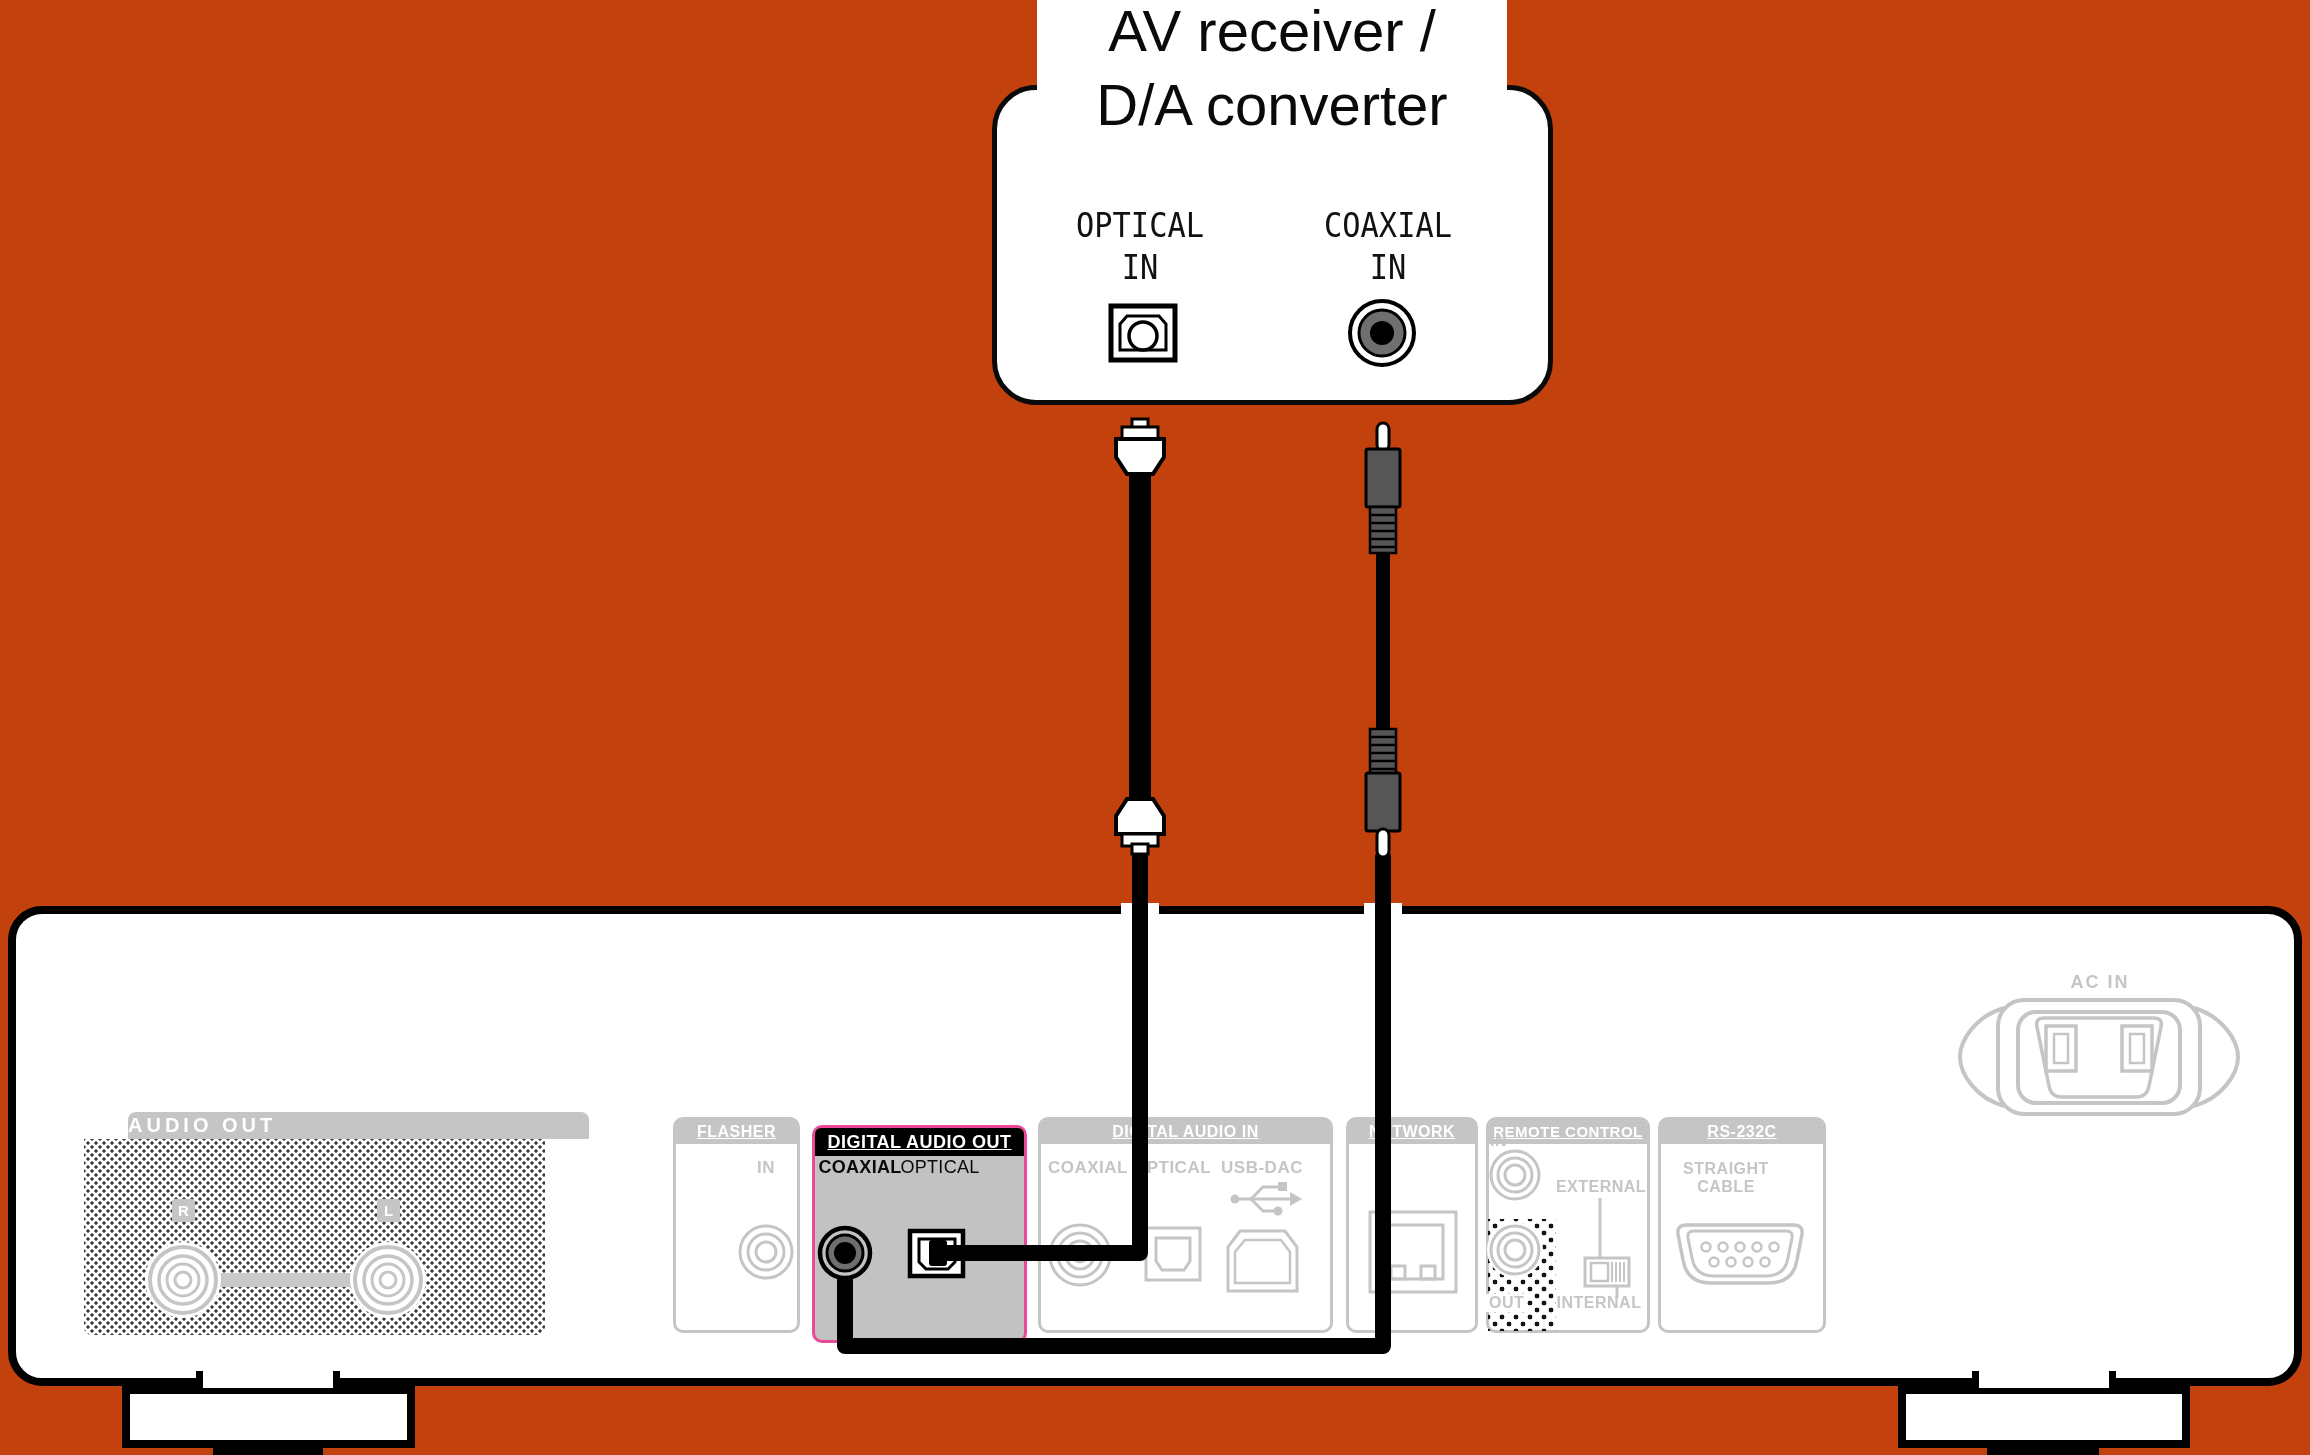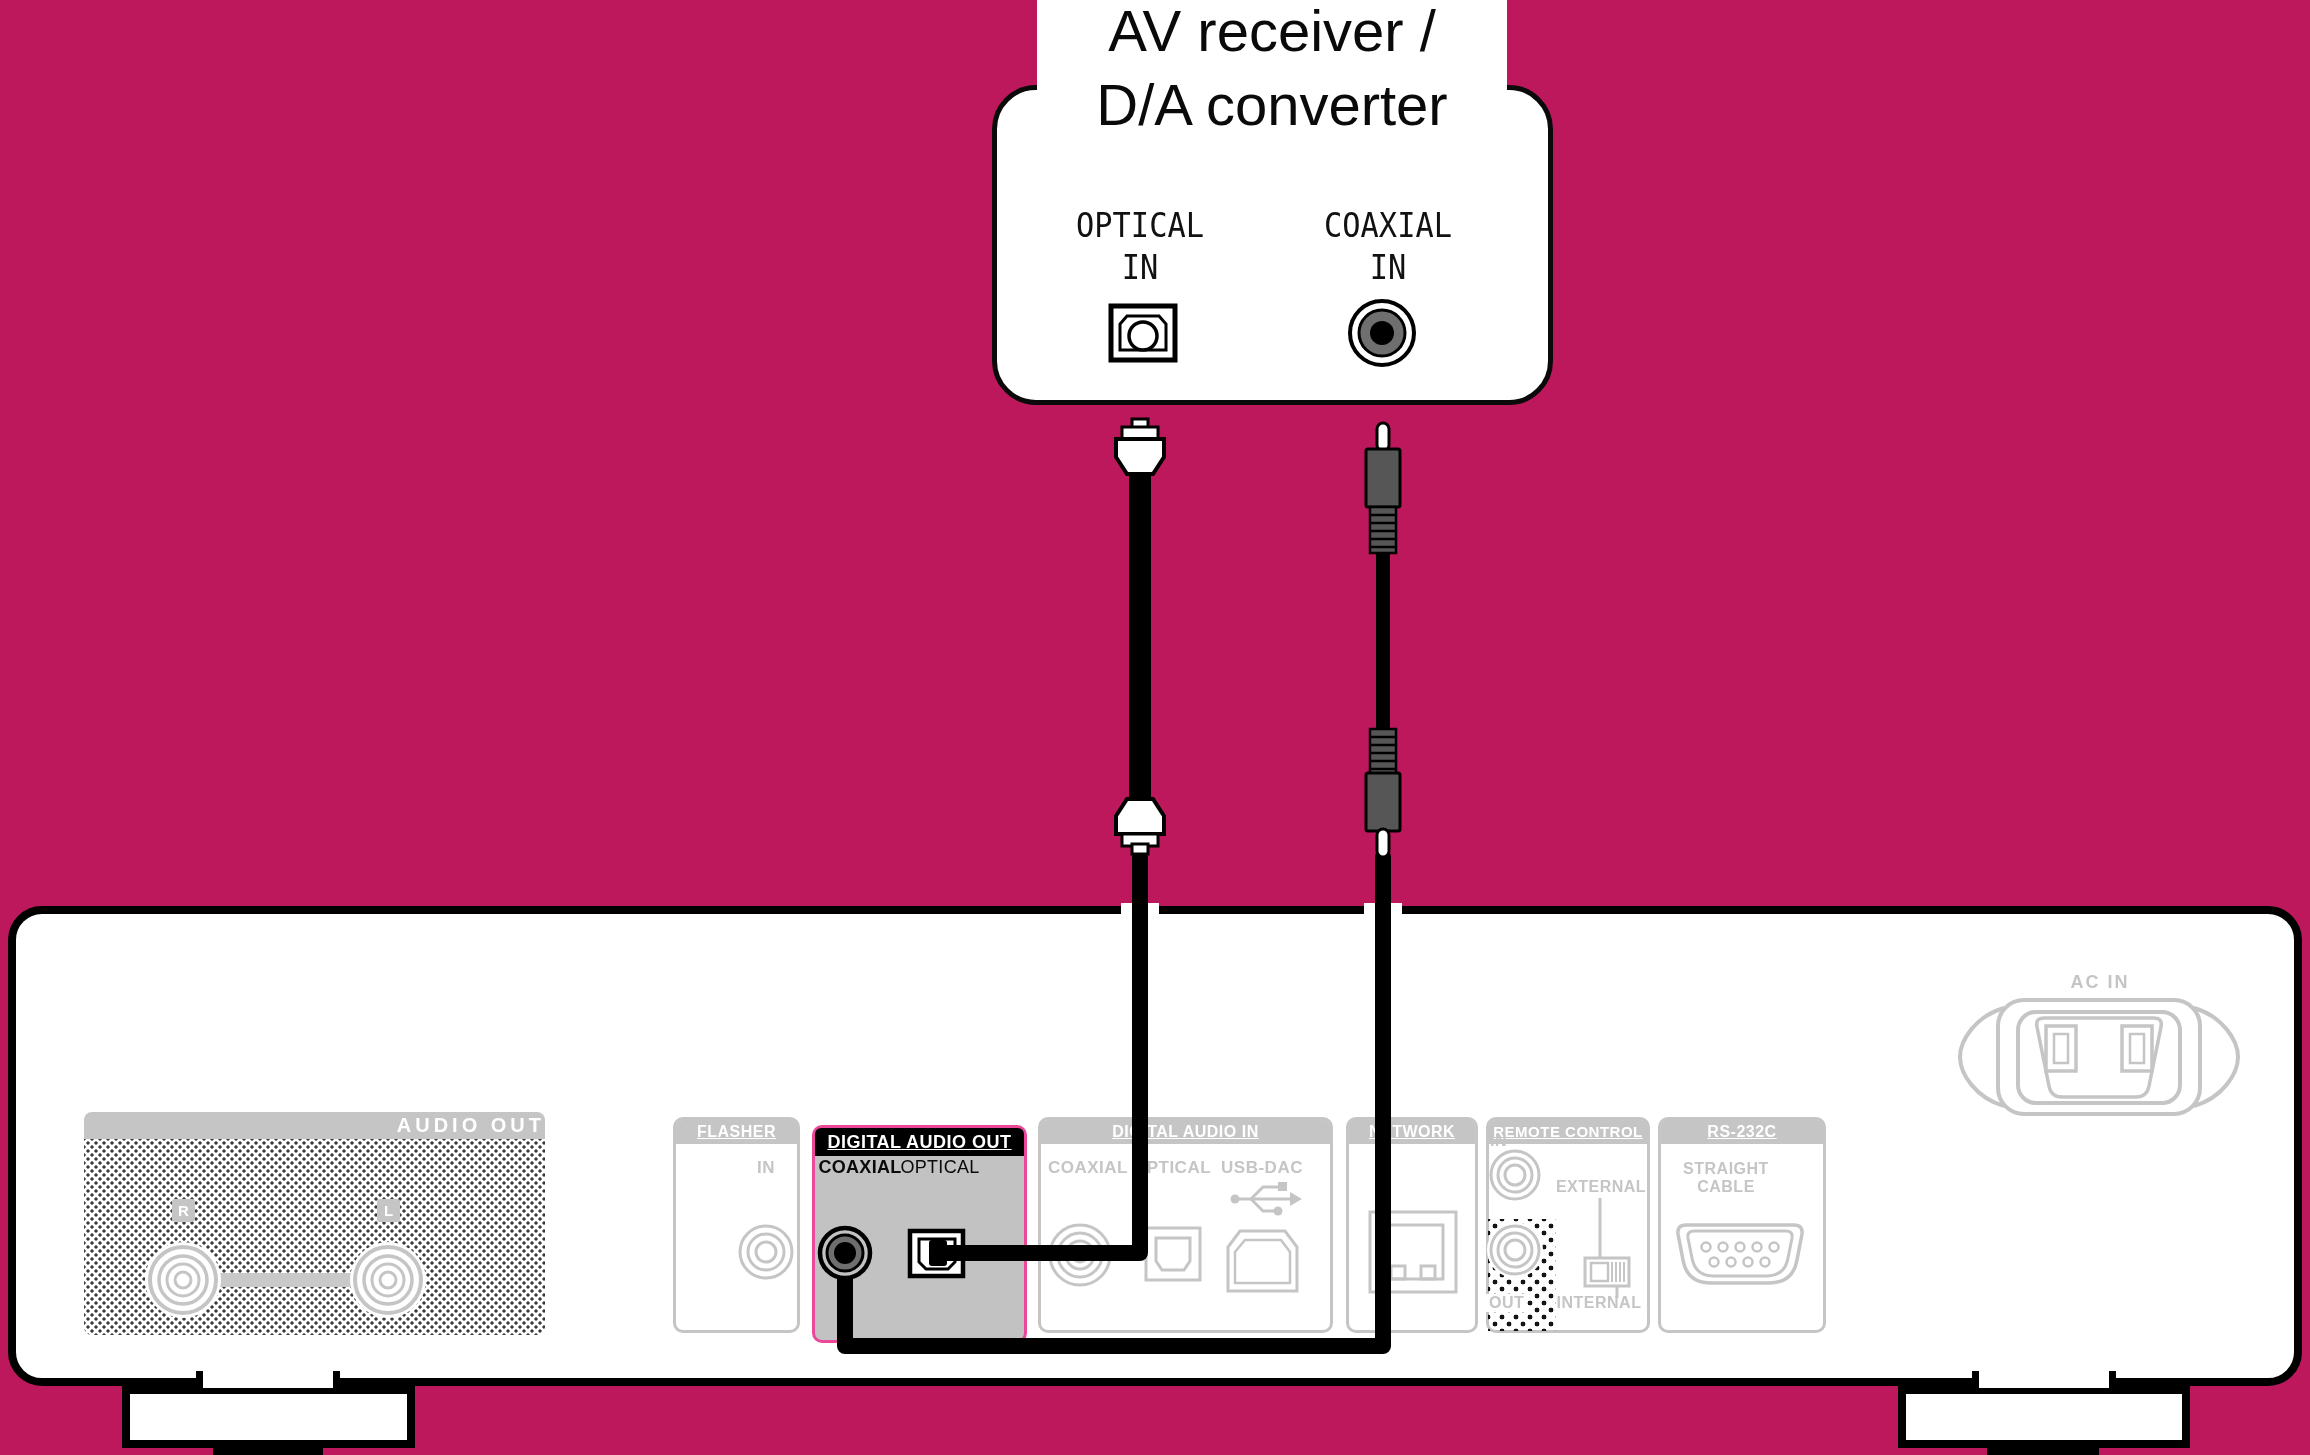--- a/index.html
+++ b/index.html
@@ -1,17 +1,17 @@
 <!DOCTYPE html>
 <html><head>
 <meta charset="utf-8">
 <style>
   html,body{margin:0;padding:0;background:#fff;}
   .canvas{
-    position:relative;width:2310px;height:1455px;background:#be185d;overflow:hidden;
+    position:relative;width:2310px;height:1455px;background:#c2410c;overflow:hidden;
     font-family:"Liberation Sans", sans-serif;
   }
   .abs{position:absolute;}
   
   .receiver-box{
     left:992px;top:85px;width:561px;height:320px;
     border:5px solid #0a0a0a;border-radius:44px;box-sizing:border-box;background:#fff;
   }
   .receiver-title{
     left:1037px;top:-6px;width:470px;text-align:center;background:#fff;
@@ -26,21 +26,21 @@
   .unit{
     left:8px;top:906px;width:2294px;height:480px;
     border:8px solid #000;border-radius:34px;box-sizing:border-box;background:#fff;
   }
   .foot-body{background:#fff;border:8px solid #000;box-sizing:border-box;}
   .foot-tab{background:#fff;border-left:7px solid #000;border-right:7px solid #000;box-sizing:border-box;z-index:2;}
   .foot-pad{background:#000;}
   
   .ao-header{
     background:#c5c5c5;color:#fff;font-weight:bold;font-size:20px;letter-spacing:4px;
-    text-align:right;line-height:27px;border-radius:8px 8px 0 0;
+    text-align:left;line-height:27px;border-radius:8px 8px 0 0;margin-left:44px;
   }
   .halftone{
     background-color:#fff;
     background-image:
       radial-gradient(#3a3a3a 1.5px, transparent 1.7px),
       radial-gradient(#3a3a3a 1.5px, transparent 1.7px);
     background-size:8px 8px;background-position:0 0,4px 4px;
     border-radius:0 0 8px 8px;
   }
   .rl-badge{

